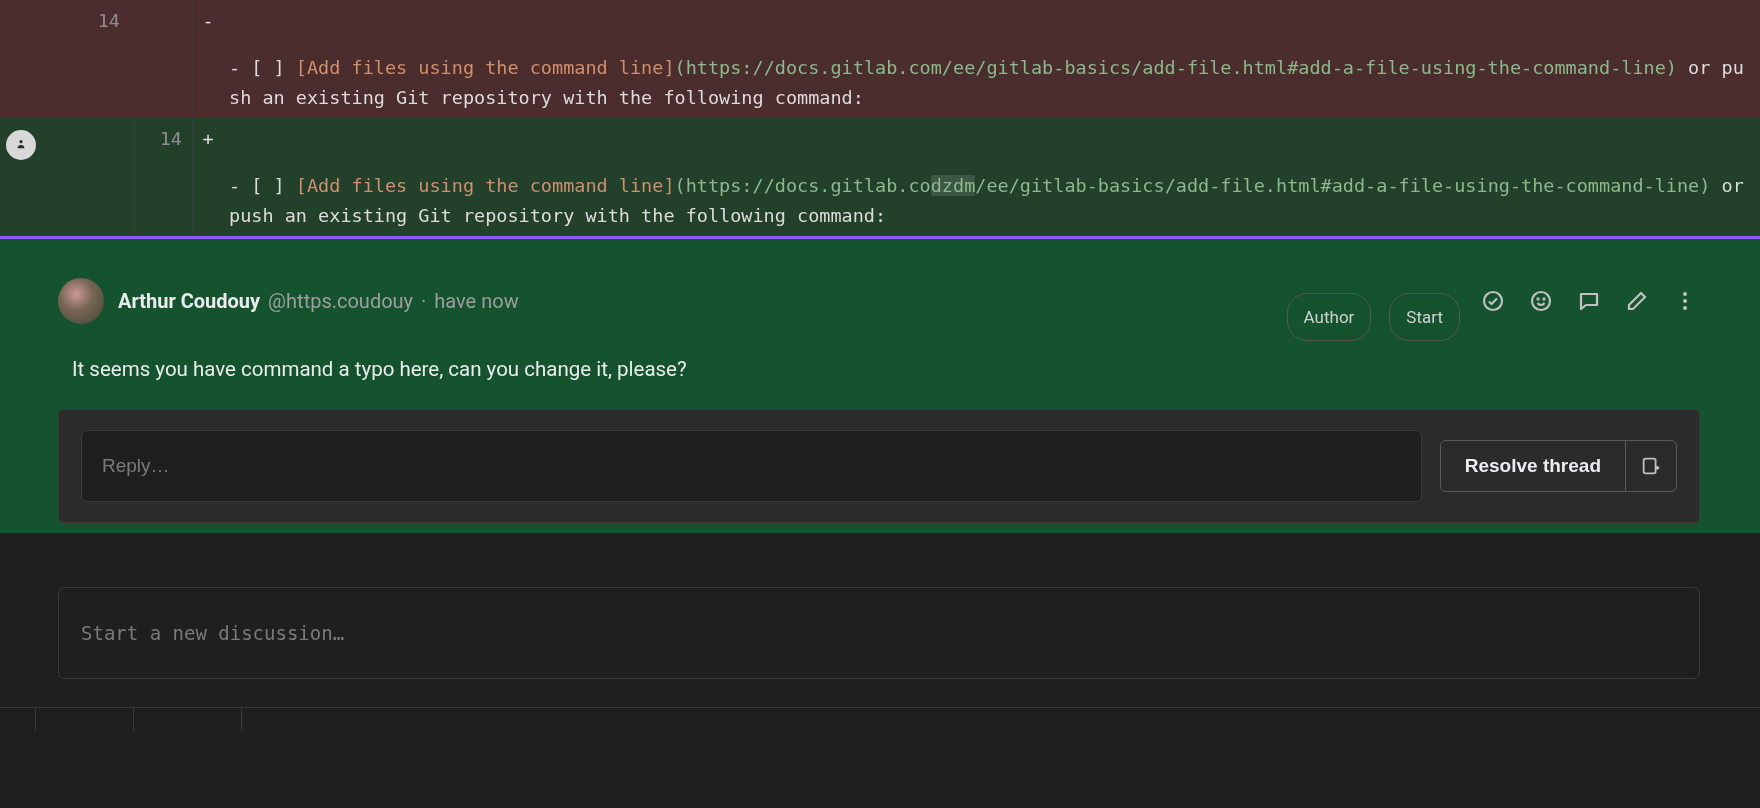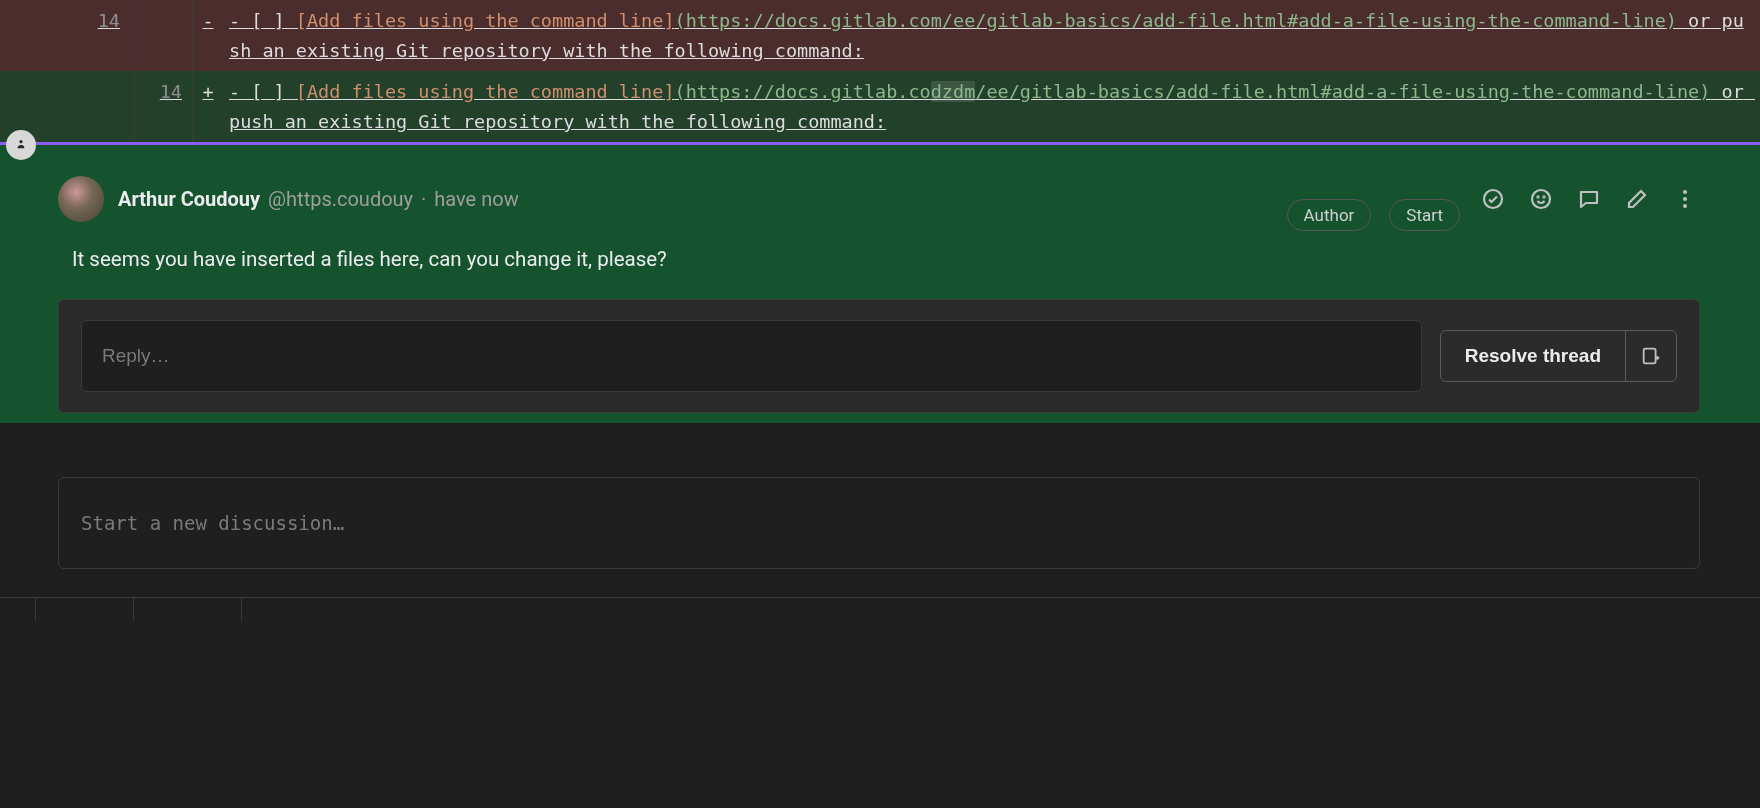--- a/index.html
+++ b/index.html
@@ -15,21 +15,20 @@
   .diff-container {
     width: 100%;
     position: relative;
   }
   .diff-row {
     display: flex;
     width: 100%;
     font-family: "GitLab Mono", Menlo, Consolas, monospace;
     font-size: 18.5px;
     line-height: 1.6;
-    text-decoration: underline;
   }
   .diff-row.removed { background: #4b2d2d; }
   .diff-row.added { background: #22402a; }
   .line-num {
     width: 58px;
     text-align: right;
     padding: 6px 10px 6px 0;
     color: #8f8f92;
     flex-shrink: 0;
     border-right: 1px solid #3a3a3a;
@@ -42,20 +41,21 @@
     padding: 6px 0;
     flex-shrink: 0;
     color: #dcdcde;
   }
   .code-col {
     flex: 1;
     padding: 6px 10px 6px 6px;
     white-space: pre-wrap;
     word-break: break-all;
     color: #dcdcde;
+    margin-top: 47px;
   }
   .code-col .linktext { color: #d08f6e; }
   .code-col .url { color: #8cb88c; }
   .code-col .plain { color: #dcdcde; }
   .hl { background: rgba(255,255,255,0.12); border-radius: 2px; }
   .bubble-btn {
     position: absolute;
     left: 6px;
     top: 130px;
     width: 30px;
@@ -98,21 +98,21 @@
   .author-sep { color: #9e9e9f; }
   .author-time { color: #9e9e9f; }
   .header-right {
     display: flex;
     align-items: center;
     gap: 18px;
   }
   .pill {
     border: 1px solid #555;
     border-radius: 20px;
-    padding: 5px 16px;
+    padding: 13px 16px;
     font-size: 17px;
     color: #d0d0d0;
     background: transparent;
     cursor: default;
     margin-top: 32px;
   }
   .icon-btn {
     background: transparent;
     border: none;
     color: #c0c0c2;
@@ -265,21 +265,21 @@
       <button class="icon-btn">
         <svg viewBox="0 0 24 24" fill="currentColor">
             <circle cx="12" cy="5" r="2"></circle>
             <circle cx="12" cy="12" r="2"></circle>
             <circle cx="12" cy="19" r="2"></circle>
           </svg>
       </button>
     </div>
   </div>
 
-  <div class="comment-body">It seems you have inserted a files here, can you change it, please?</div>
+  <div class="comment-body">It seems you have command a typo here, can you change it, please?</div>
 
   <div class="reply-box-wrap">
     <input class="reply-input" placeholder="Reply…" style="">
     <div class="resolve-group">
       <button class="resolve-btn">Resolve thread</button>
       <button class="resolve-icon-btn">
         <svg viewBox="0 0 24 24" width="22" height="22" fill="none" stroke="currentColor" stroke-width="2">
             <rect x="4" y="4" width="13" height="16" rx="2"></rect>
             <path d="M17 14h4m-2-2v4"></path>
           </svg>

